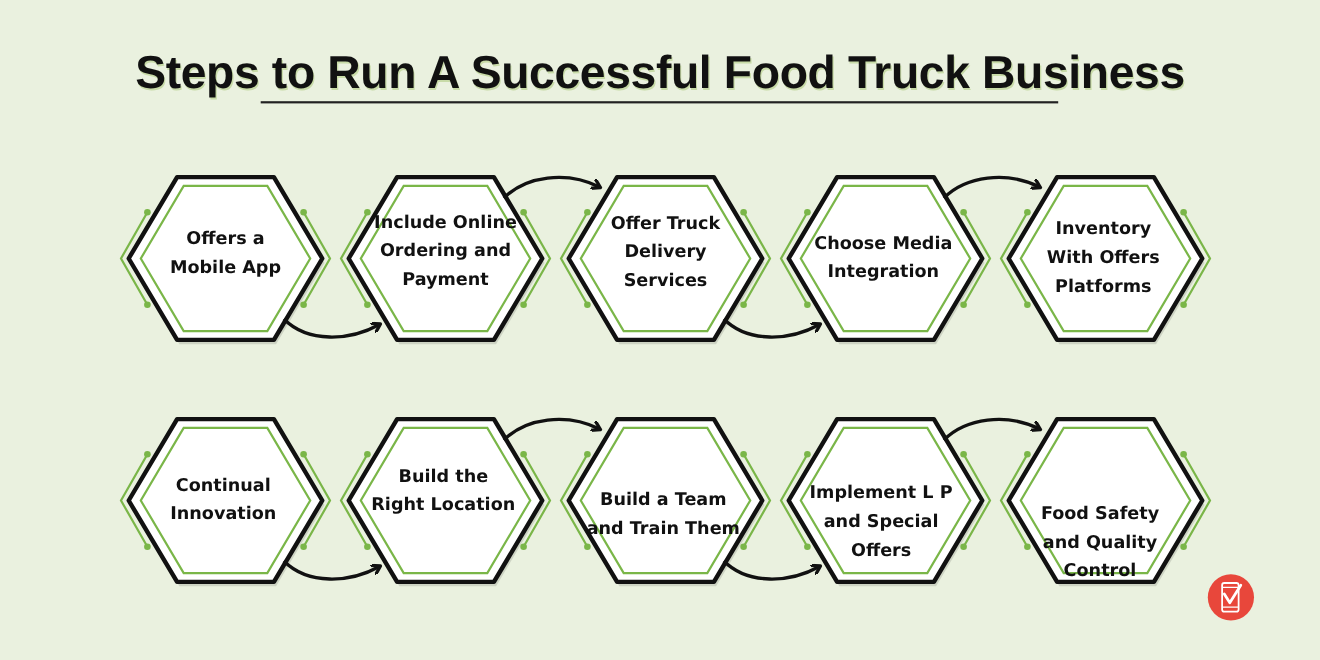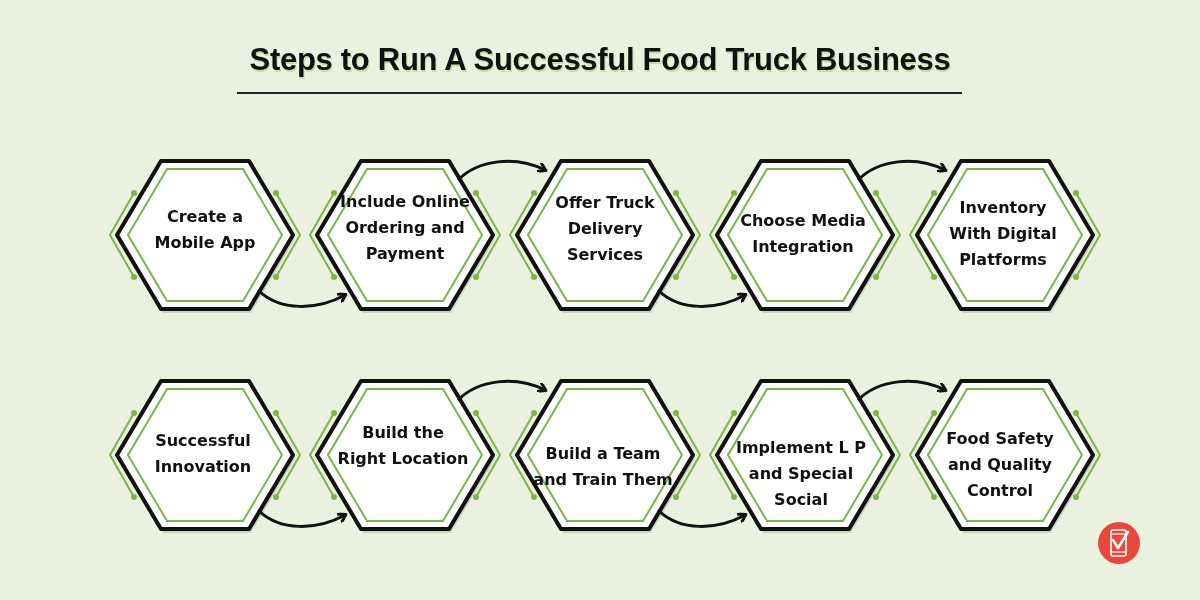--- a/index.html
+++ b/index.html
@@ -1,17 +1,17 @@
 <!DOCTYPE html>
 <html><head>
 <meta charset="utf-8">
 <style>
   html,body{margin:0;padding:0;}
   body{width:1200px;height:600px;background:#eaf1df;position:relative;overflow:hidden;font-family:"DejaVu Sans","Liberation Sans",sans-serif;}
-  .title{position:absolute;left:0;top:42px;width:1200px;text-align:center;font-family:"Liberation Sans",sans-serif;font-weight:bold;font-size:31px;color:#111;letter-spacing:-0.3px;text-shadow:1px 2px 0 #c8dba8;}
+  .title{position:absolute;left:0;top:42px;width:1200px;text-align:center;font-family:"Liberation Sans",sans-serif;font-weight:bold;font-size:42px;color:#111;letter-spacing:-0.3px;text-shadow:1px 2px 0 #c8dba8;}
   .underline{position:absolute;left:237px;top:92px;width:725px;height:2px;background:#222;}
   svg.diagram{position:absolute;left:0;top:0;}
   .step{position:absolute;width:150px;text-align:center;font-family:"DejaVu Sans",sans-serif;font-weight:bold;font-size:16px;line-height:26px;color:#111;transform:translate(-50%,-50%);}
   .logo{position:absolute;left:1098px;top:522px;width:42px;height:42px;border-radius:50%;background:#e8473b;}
 </style>
 </head>
 <body>
 
 <div class="title">Steps to Run A Successful Food Truck Business</div>
 <div class="underline"></div>
@@ -73,31 +73,31 @@
   <path d="M458,180 C478,160 515,155 545,170" fill="none" stroke="#111" stroke-width="3" marker-end="url(#ah)"></path>
   <path d="M658,290 C680,312 718,310 745,295" fill="none" stroke="#111" stroke-width="3" marker-end="url(#ah)"></path>
   <path d="M858,180 C878,160 915,155 945,170" fill="none" stroke="#111" stroke-width="3" marker-end="url(#ah)"></path>
 
   <path d="M258,510 C280,532 318,530 345,515" fill="none" stroke="#111" stroke-width="3" marker-end="url(#ah)"></path>
   <path d="M458,400 C478,380 515,375 545,390" fill="none" stroke="#111" stroke-width="3" marker-end="url(#ah)"></path>
   <path d="M658,510 C680,532 718,530 745,515" fill="none" stroke="#111" stroke-width="3" marker-end="url(#ah)"></path>
   <path d="M858,400 C878,380 915,375 945,390" fill="none" stroke="#111" stroke-width="3" marker-end="url(#ah)"></path>
 </svg>
 
-<div class="step" style="left:205px;top:230px;width:120px;">Create a Mobile App</div>
+<div class="step" style="left:205px;top:230px;width:120px;">Offers a Mobile App</div>
 <div class="step" style="left:405px;top:228px;width:140px;">Include Online Ordering and Payment</div>
 <div class="step" style="left:605px;top:229px;width:120px;">Offer Truck Delivery Services</div>
 <div class="step" style="left:803px;top:234px;width:130px;">Choose Media Integration</div>
-<div class="step" style="left:1003px;top:234px;width:130px;">Inventory With Digital Platforms</div>
+<div class="step" style="left:1003px;top:234px;width:130px;">Inventory With Offers Platforms</div>
 
-<div class="step" style="left:203px;top:454px;width:120px;">Successful Innovation</div>
+<div class="step" style="left:203px;top:454px;width:120px;">Continual Innovation</div>
 <div class="step" style="left:403px;top:446px;width:135px;">Build the Right Location</div>
 <div class="step" style="left:603px;top:467px;width:140px;">Build a Team and Train Them</div>
-<div class="step" style="left:801px;top:474px;width:145px;">Implement L P and Special Social</div>
-<div class="step" style="left:1000px;top:465px;width:130px;">Food Safety and Quality Control</div>
+<div class="step" style="left:801px;top:474px;width:145px;">Implement L P and Special Offers</div>
+<div class="step" style="left:1000px;top:493px;width:130px;">Food Safety and Quality Control</div>
 
 <div class="logo">
   <svg width="42" height="42" viewBox="0 0 42 42">
     <rect x="13" y="8" width="15" height="26" rx="2" fill="none" stroke="#fff" stroke-width="1.6"></rect>
     <line x1="13" y1="12" x2="28" y2="12" stroke="#fff" stroke-width="1.2"></line>
     <line x1="13" y1="30" x2="28" y2="30" stroke="#fff" stroke-width="1.2"></line>
     <path d="M15,18 L20,26 L30,10" fill="none" stroke="#fff" stroke-width="2.5" stroke-linecap="round" stroke-linejoin="round"></path>
   </svg>
 </div>
 

